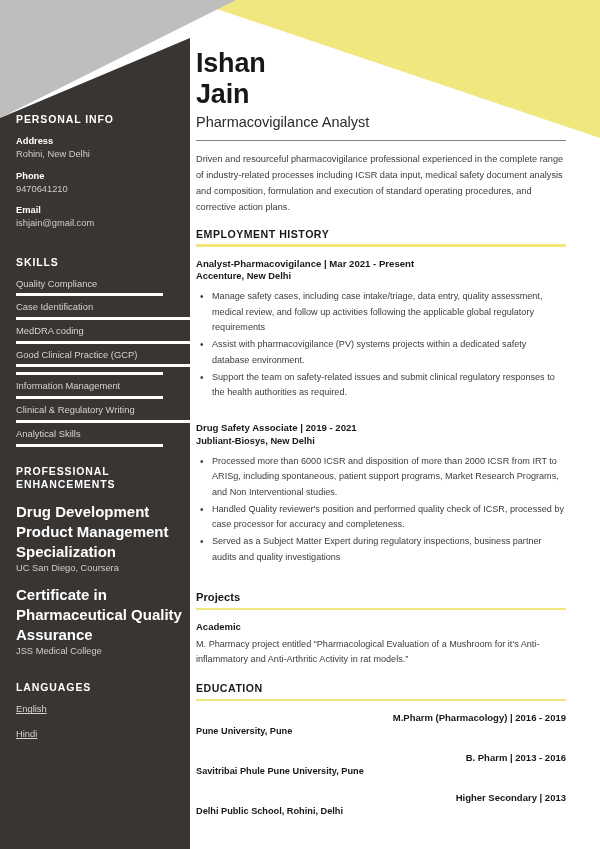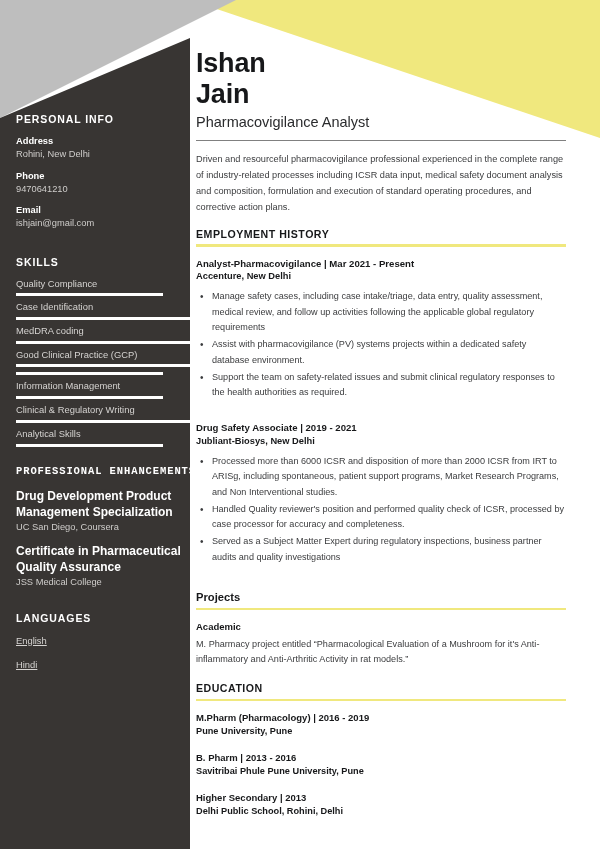--- a/index.html
+++ b/index.html
@@ -47,21 +47,21 @@
   }
 
   .side-heading {
     font-size: 10.5px;
     font-weight: bold;
     letter-spacing: 0.9px;
     color: #ffffff;
     margin: 0 0 9px 0;
     line-height: 1.25;
   }
-  .side-heading.tight { margin-bottom: 11px; font-family: Liberation Mono, monospace; }
+  .side-heading.tight { margin-bottom: 11px; }
 
   .info-block { margin-bottom: 8px; }
   .info-label {
     font-size: 9.3px;
     font-weight: bold;
     color: #ffffff;
     line-height: 1.4;
   }
   .info-value {
     font-size: 9.3px;
@@ -80,21 +80,21 @@
     line-height: 1.35;
     margin-bottom: 3px;
   }
   .skill-bar {
     height: 3px;
     background: #ffffff;
   }
 
   .cert { margin-bottom: 10px; }
   .cert-title {
-    font-size: 12px;
+    font-size: 15px;
     font-weight: bold;
     color: #ffffff;
     line-height: 1.33;
   }
   .cert-sub {
     font-size: 9.3px;
     color: #cfcdcb;
     line-height: 1.45;
   }
 
@@ -214,20 +214,21 @@
     color: #3b3c3e;
     line-height: 1.72;
   }
 
   .edu { margin-bottom: 13px; }
   .edu-degree {
     font-size: 9.5px;
     font-weight: bold;
     color: #17181a;
     line-height: 1.45;
+    text-align: right;
   }
   .edu-school {
     font-size: 9.2px;
     font-weight: bold;
     color: #17181a;
     line-height: 1.45;
   }
 
   .spacer-10 { height: 10px; }
   .spacer-14 { height: 14px; }

